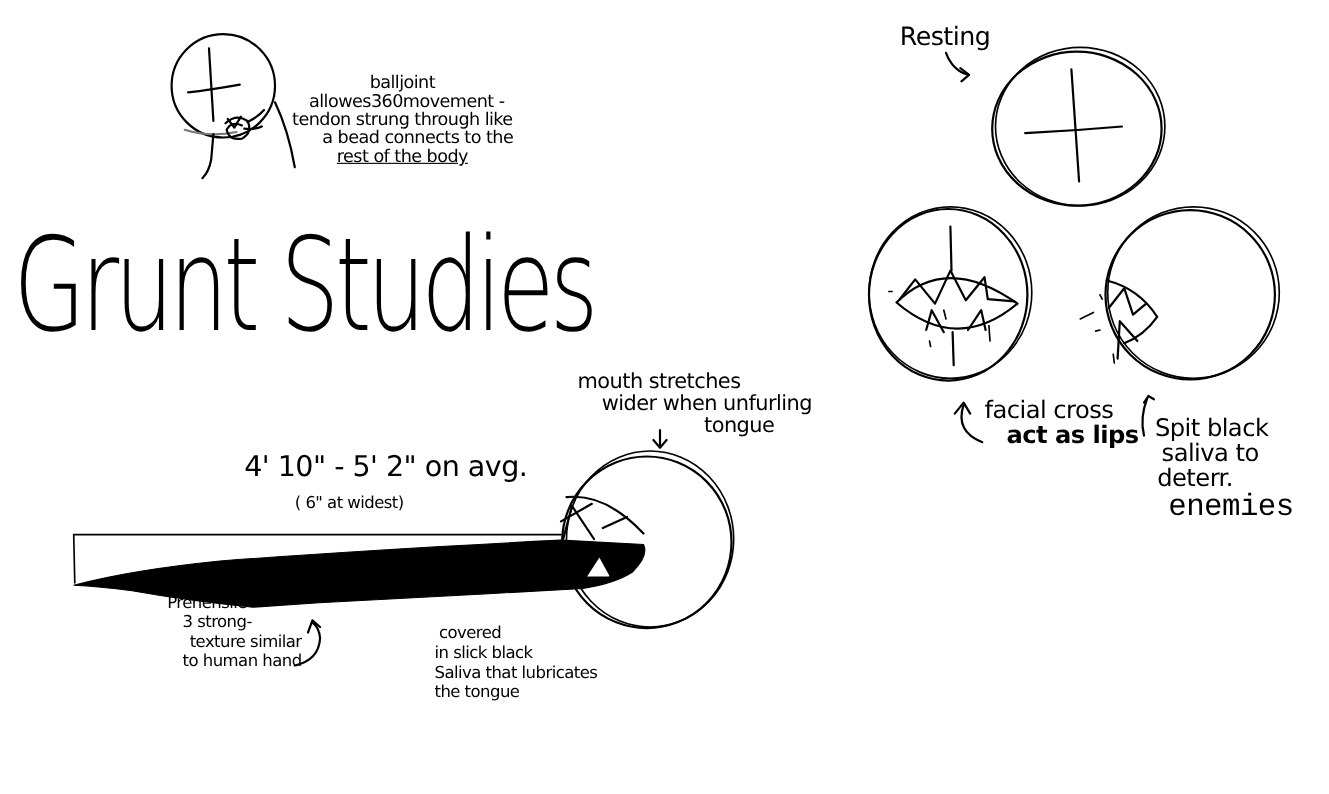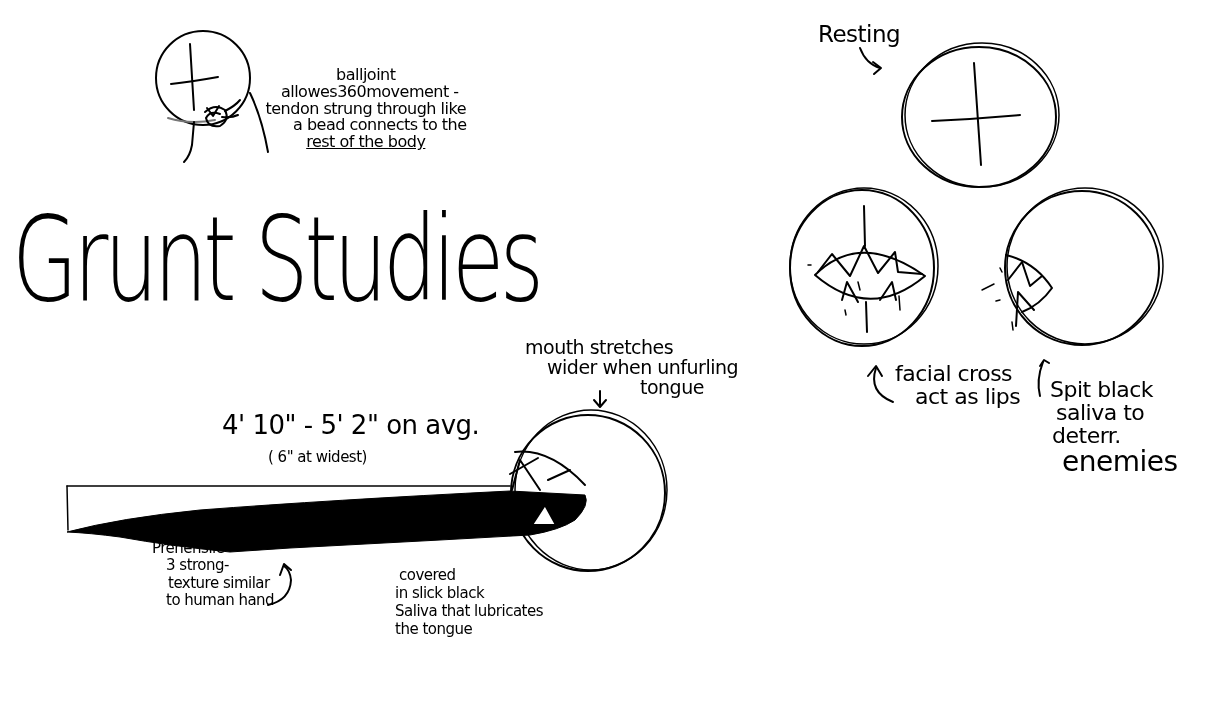--- a/index.html
+++ b/index.html
@@ -117,38 +117,38 @@
 
   <div class="ink" style="left:525px; top:338px; font-size:19px;">
     <span class="ln">mouth stretches</span>
     <span class="ln" style="margin-left:22px;">wider when unfurling</span>
     <span class="ln" style="margin-left:115px;">tongue</span>
   </div>
 
   <div class="ink" style="left:152px; top:540px; font-size:15px; line-height:1.15;">
     <span class="ln">Prehensile</span>
     <span class="ln" style="margin-left:14px;">3 strong-</span>
-    <span class="ln" style="margin-left:16px;">texture similar</span>
+    <span class="ln" style="margin-left:16px;text-align:right;">texture similar</span>
     <span class="ln" style="margin-left:14px;">to human hand</span>
   </div>
 
   <div class="ink" style="left:395px; top:566px; font-size:15px; line-height:1.2;">
     <span class="ln" style="margin-left:4px;">covered</span>
     <span class="ln">in slick black</span>
     <span class="ln">Saliva that lubricates</span>
     <span class="ln">the tongue</span>
   </div>
 
   <div class="ink" style="left:818px; top:22px; font-size:23px;text-align:center;">Resting</div>
 
   <div class="ink" style="left:895px; top:362px; font-size:22px;">
     <span class="ln">facial cross</span>
-    <span class="ln" style="margin-left:20px;">act as lips</span>
+    <span class="ln" style="margin-left:20px;font-weight:bold;">act as lips</span>
   </div>
 
   <div class="ink" style="left:1050px; top:378px; font-size:22px; line-height:1.05;">
     <span class="ln">Spit black</span>
     <span class="ln" style="margin-left:6px;">saliva to</span>
     <span class="ln" style="margin-left:2px;">deterr.</span>
-    <span class="ln" style="margin-left:12px; font-size:28px;">enemies</span>
+    <span class="ln" style="margin-left:12px; font-size:28px;font-family:Liberation Mono, monospace;">enemies</span>
   </div>
 
 </div>
 
 </body></html>

